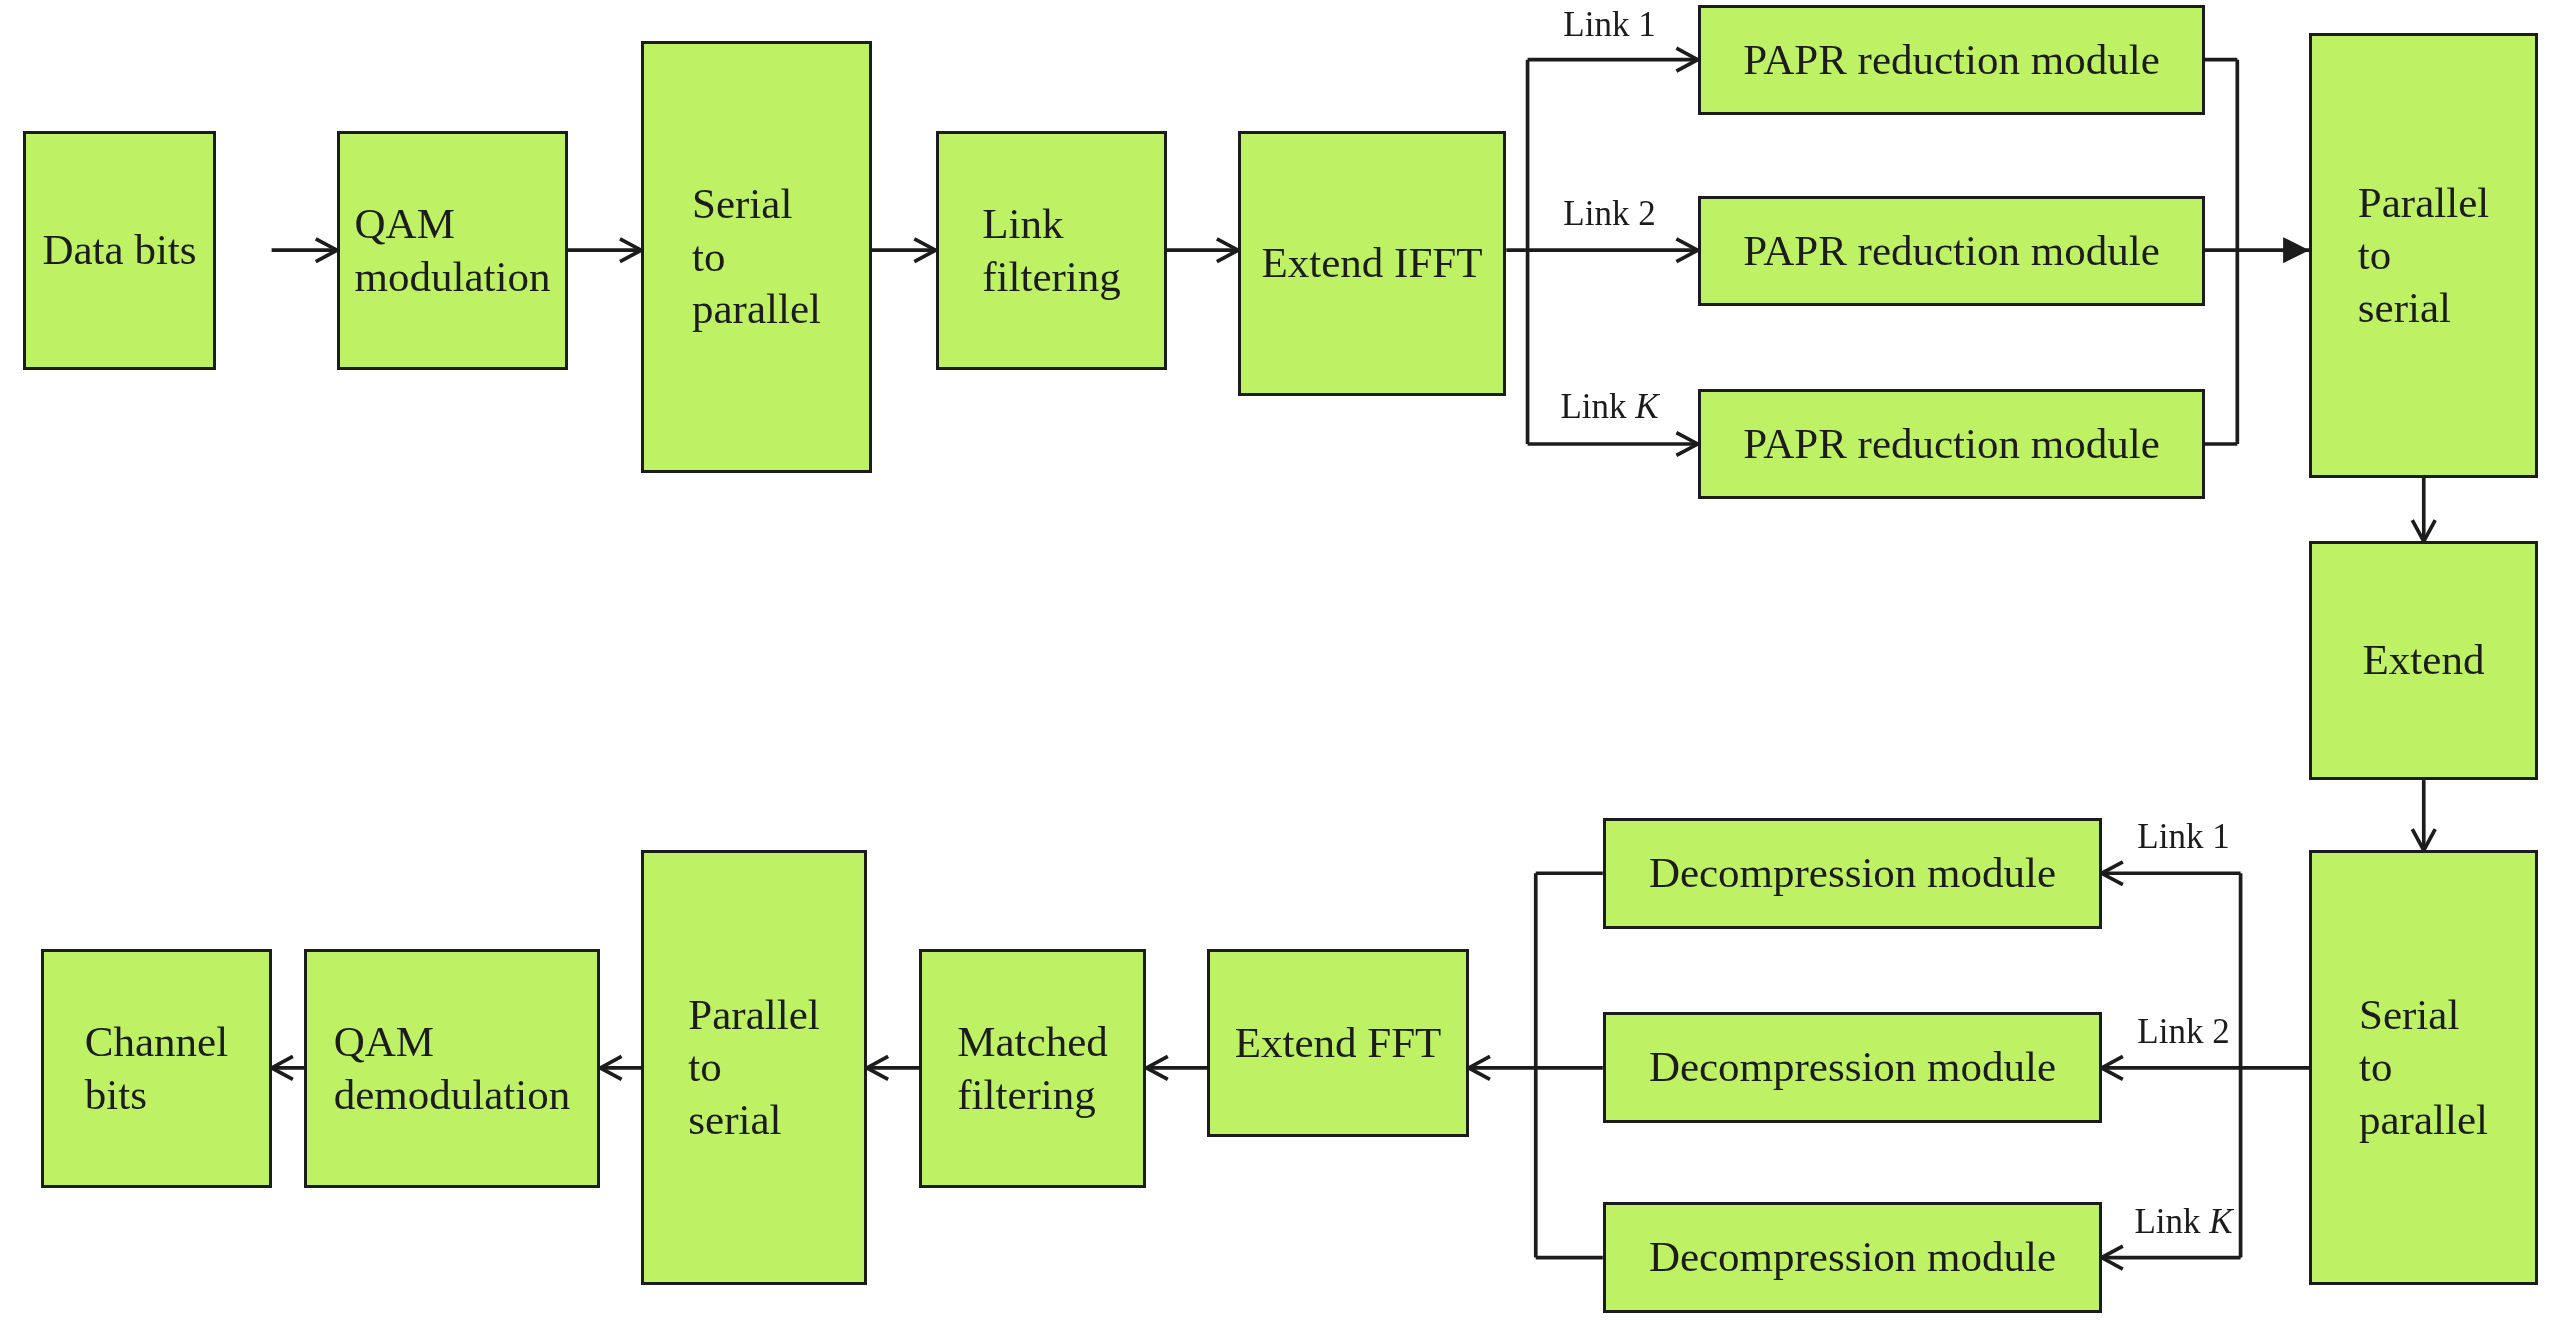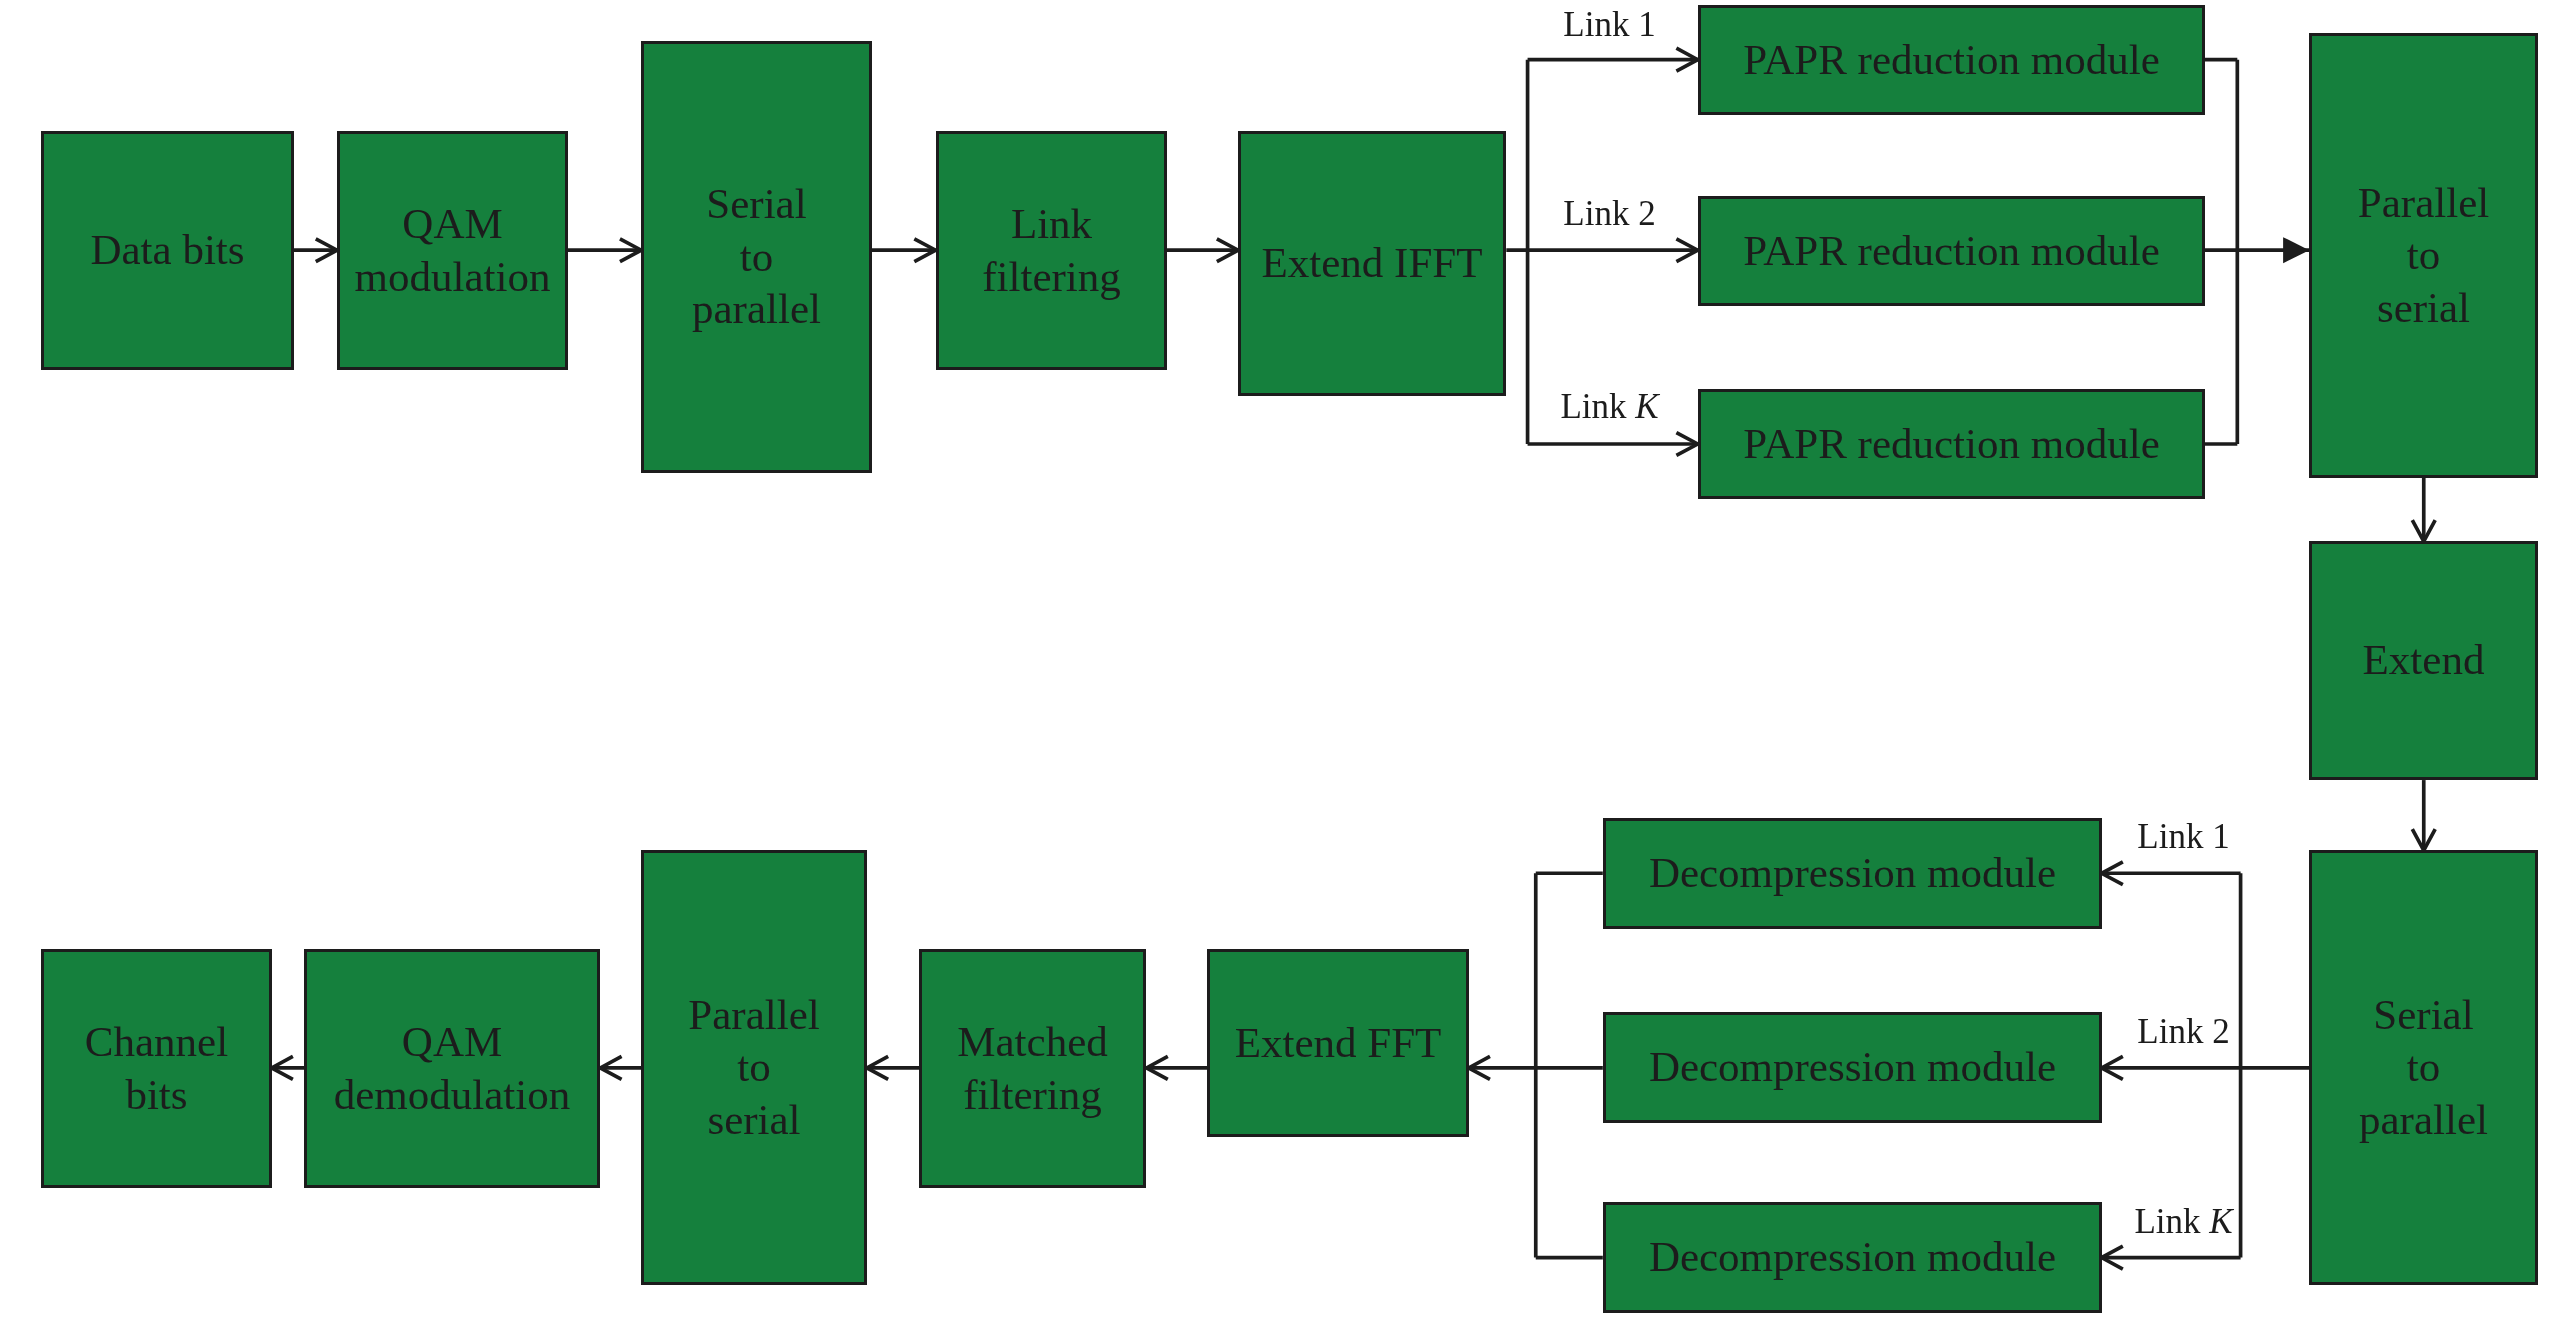--- a/index.html
+++ b/index.html
@@ -8,25 +8,24 @@
     width: 2576px;
     height: 1323px;
     background: #ffffff;
     font-family: "Liberation Serif", "DejaVu Serif", serif;
     color: #1c1c1c;
     overflow: hidden;
   }
   .node {
     position: absolute;
     border: 3.7px solid #1c1c1c;
-    background: #15803d;
+    background: #bef264;
     display: flex;
     align-items: center;
     justify-content: center;
-    text-align: center;
     box-sizing: border-box;
     z-index: 2;
   }
   .node .lbl {
     white-space: pre-line;
     font-size: 43px;
     line-height: 1.22;
     color: #1c1c1c;
   }
   .linklab {
@@ -110,21 +109,21 @@
       <path d="M1428 1292 L1402 1306 L1428 1320"></path>
       <line x1="1124" y1="1306" x2="1060" y2="1306"></line>
       <path d="M1086 1292 L1060 1306 L1086 1320"></path>
       <line x1="784" y1="1306" x2="734" y2="1306"></line>
       <path d="M760 1292 L734 1306 L760 1320"></path>
       <line x1="372" y1="1306" x2="332" y2="1306"></line>
       <path d="M358 1292 L332 1306 L358 1320"></path>
     </g>
   </svg>
 
-  <div class="node" style="left:41px; top:131px; width:253px; height:239px">
+  <div class="node" style="left:23px; top:131px; width:193px; height:239px">
     <span class="lbl">Data bits</span>
   </div>
   <div class="node" style="left:337px; top:131px; width:231px; height:239px">
     <span class="lbl">QAM
 modulation</span>
   </div>
   <div class="node" style="left:641px; top:41px; width:231px; height:432px">
     <span class="lbl">Serial
 to
 parallel</span>

